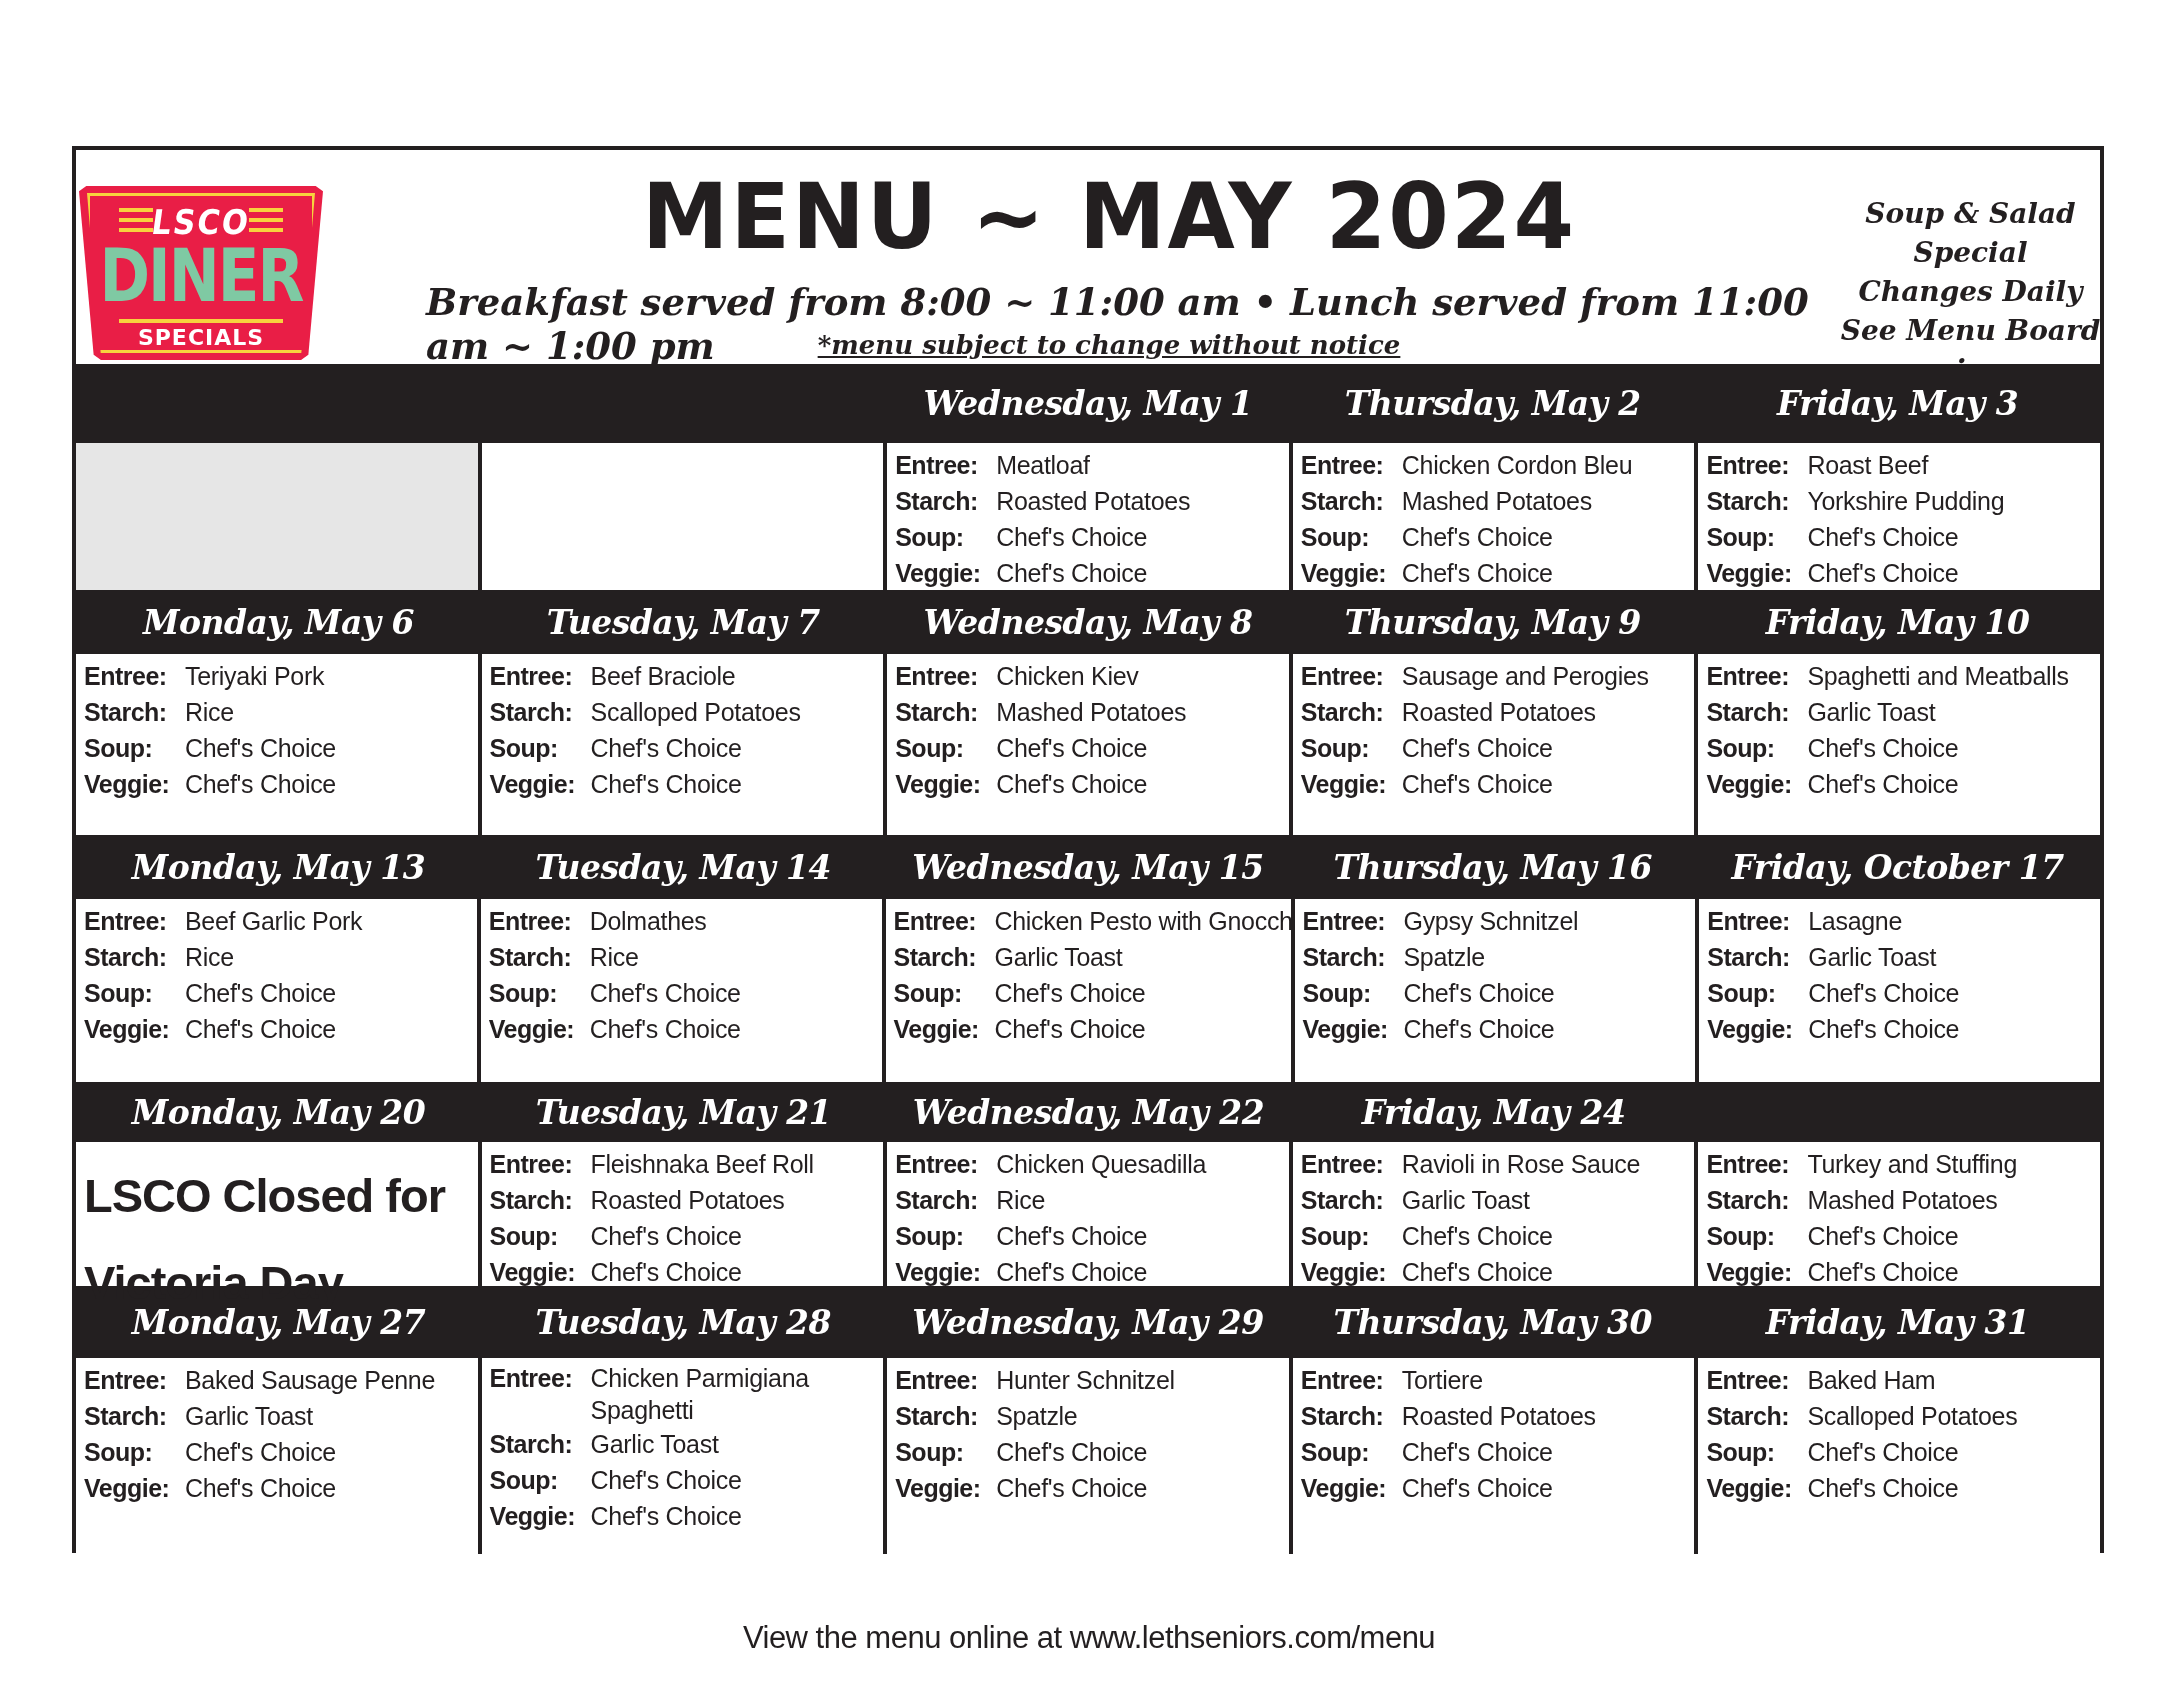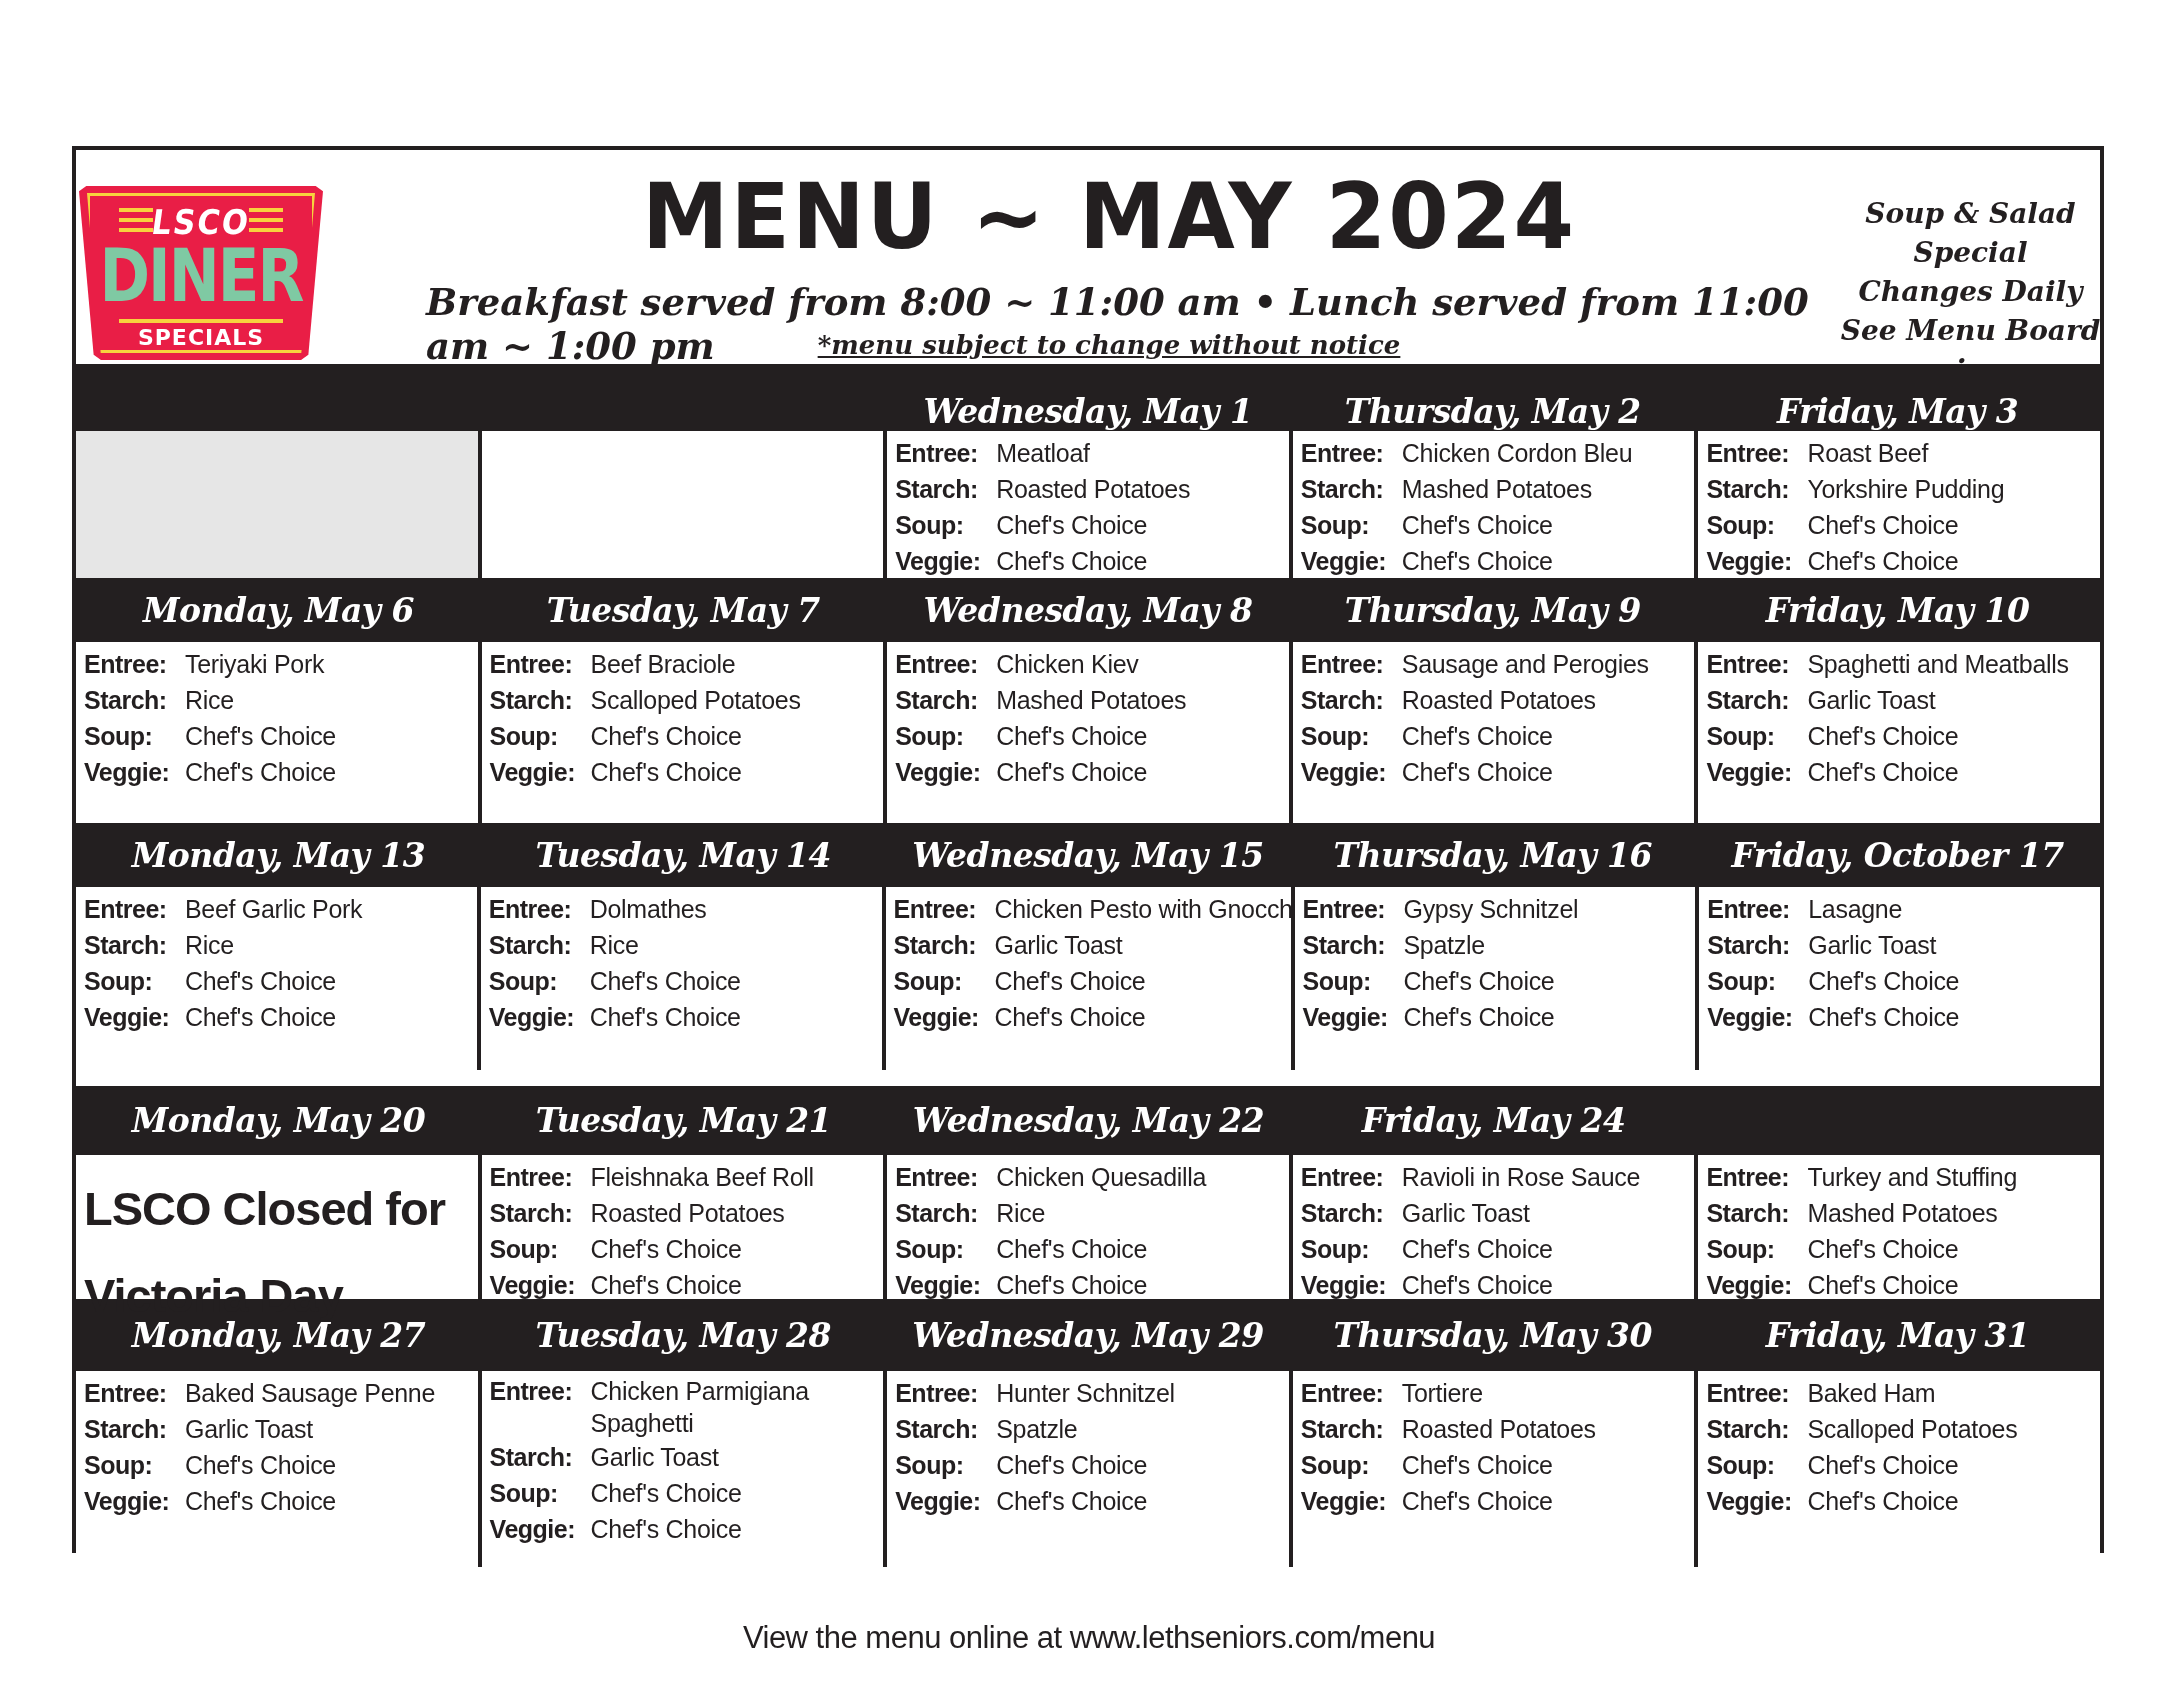--- a/index.html
+++ b/index.html
@@ -54,21 +54,21 @@
 <div class="subtitle">Breakfast served from 8:00 ~ 11:00 am  •  Lunch served from 11:00 am ~ 1:00 pm</div>
 <div class="notice">*menu subject to change without notice</div>
 <div class="special">
   <div>Soup &amp; Salad Special</div>
   <div>Changes Daily</div>
   <div>See Menu Board in</div>
   <div>Dining Room</div>
 </div>
 
 <div class="grid" id="grid">
-    <div class="hdr-row" style="height: 67px; align-items: flex-end;">
+    <div class="hdr-row" style="height: 79px;">
       <div class="hdr"></div>
       <div class="hdr"></div>
       <div class="hdr">Wednesday, May 1</div>
       <div class="hdr">Thursday, May 2</div>
       <div class="hdr">Friday, May 3</div>
     </div>
     <div class="cell-row" style="height: 147px;">
       <div class="cell grey"></div>
       <div class="cell"></div>
       <div class="cell">
@@ -317,21 +317,21 @@
         <div class="line">
           <span class="lbl">Soup:</span>
           <span class="val">Chef's Choice</span>
         </div>
         <div class="line">
           <span class="lbl">Veggie:</span>
           <span class="val">Chef's Choice</span>
         </div>
       </div>
     </div>
-    <div class="hdr-row" style="height: 69px; margin-top: 16px;">
+    <div class="hdr-row" style="height: 60px;">
       <div class="hdr">Monday, May 20</div>
       <div class="hdr">Tuesday, May 21</div>
       <div class="hdr">Wednesday, May 22</div>
       <div class="hdr">Friday, May 24</div>
     </div>
     <div class="cell-row" style="height: 144px;">
       <div class="cell">
         <div class="closed">LSCO Closed for Victoria Day</div>
       </div>
       <div class="cell">

